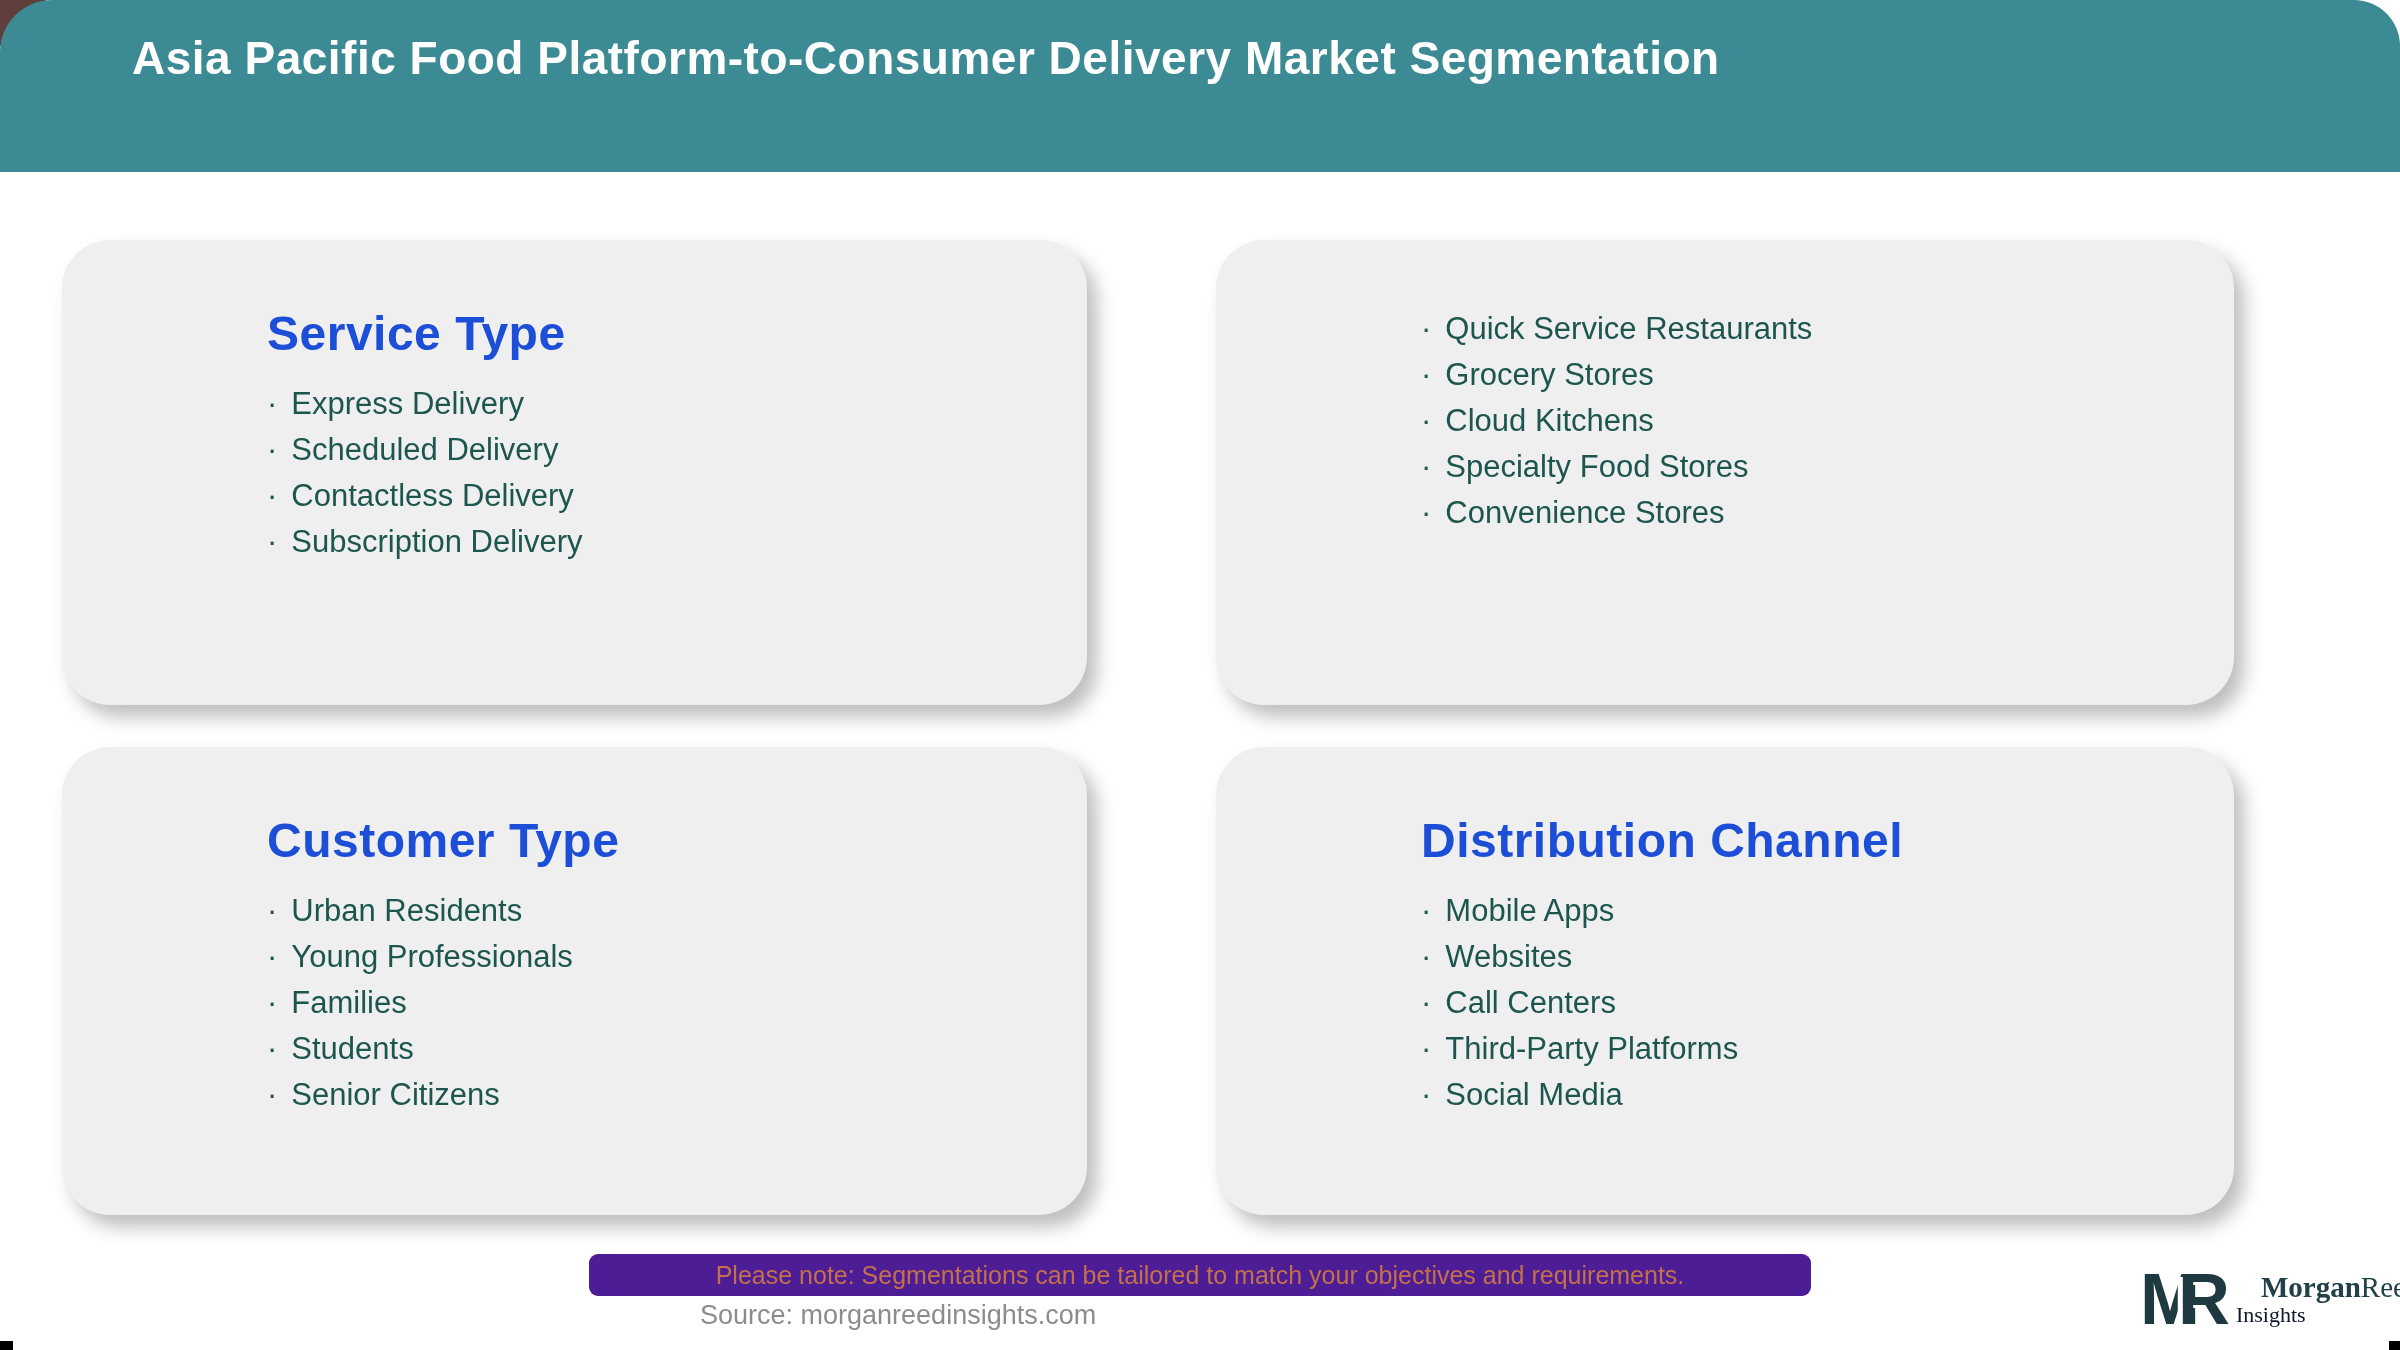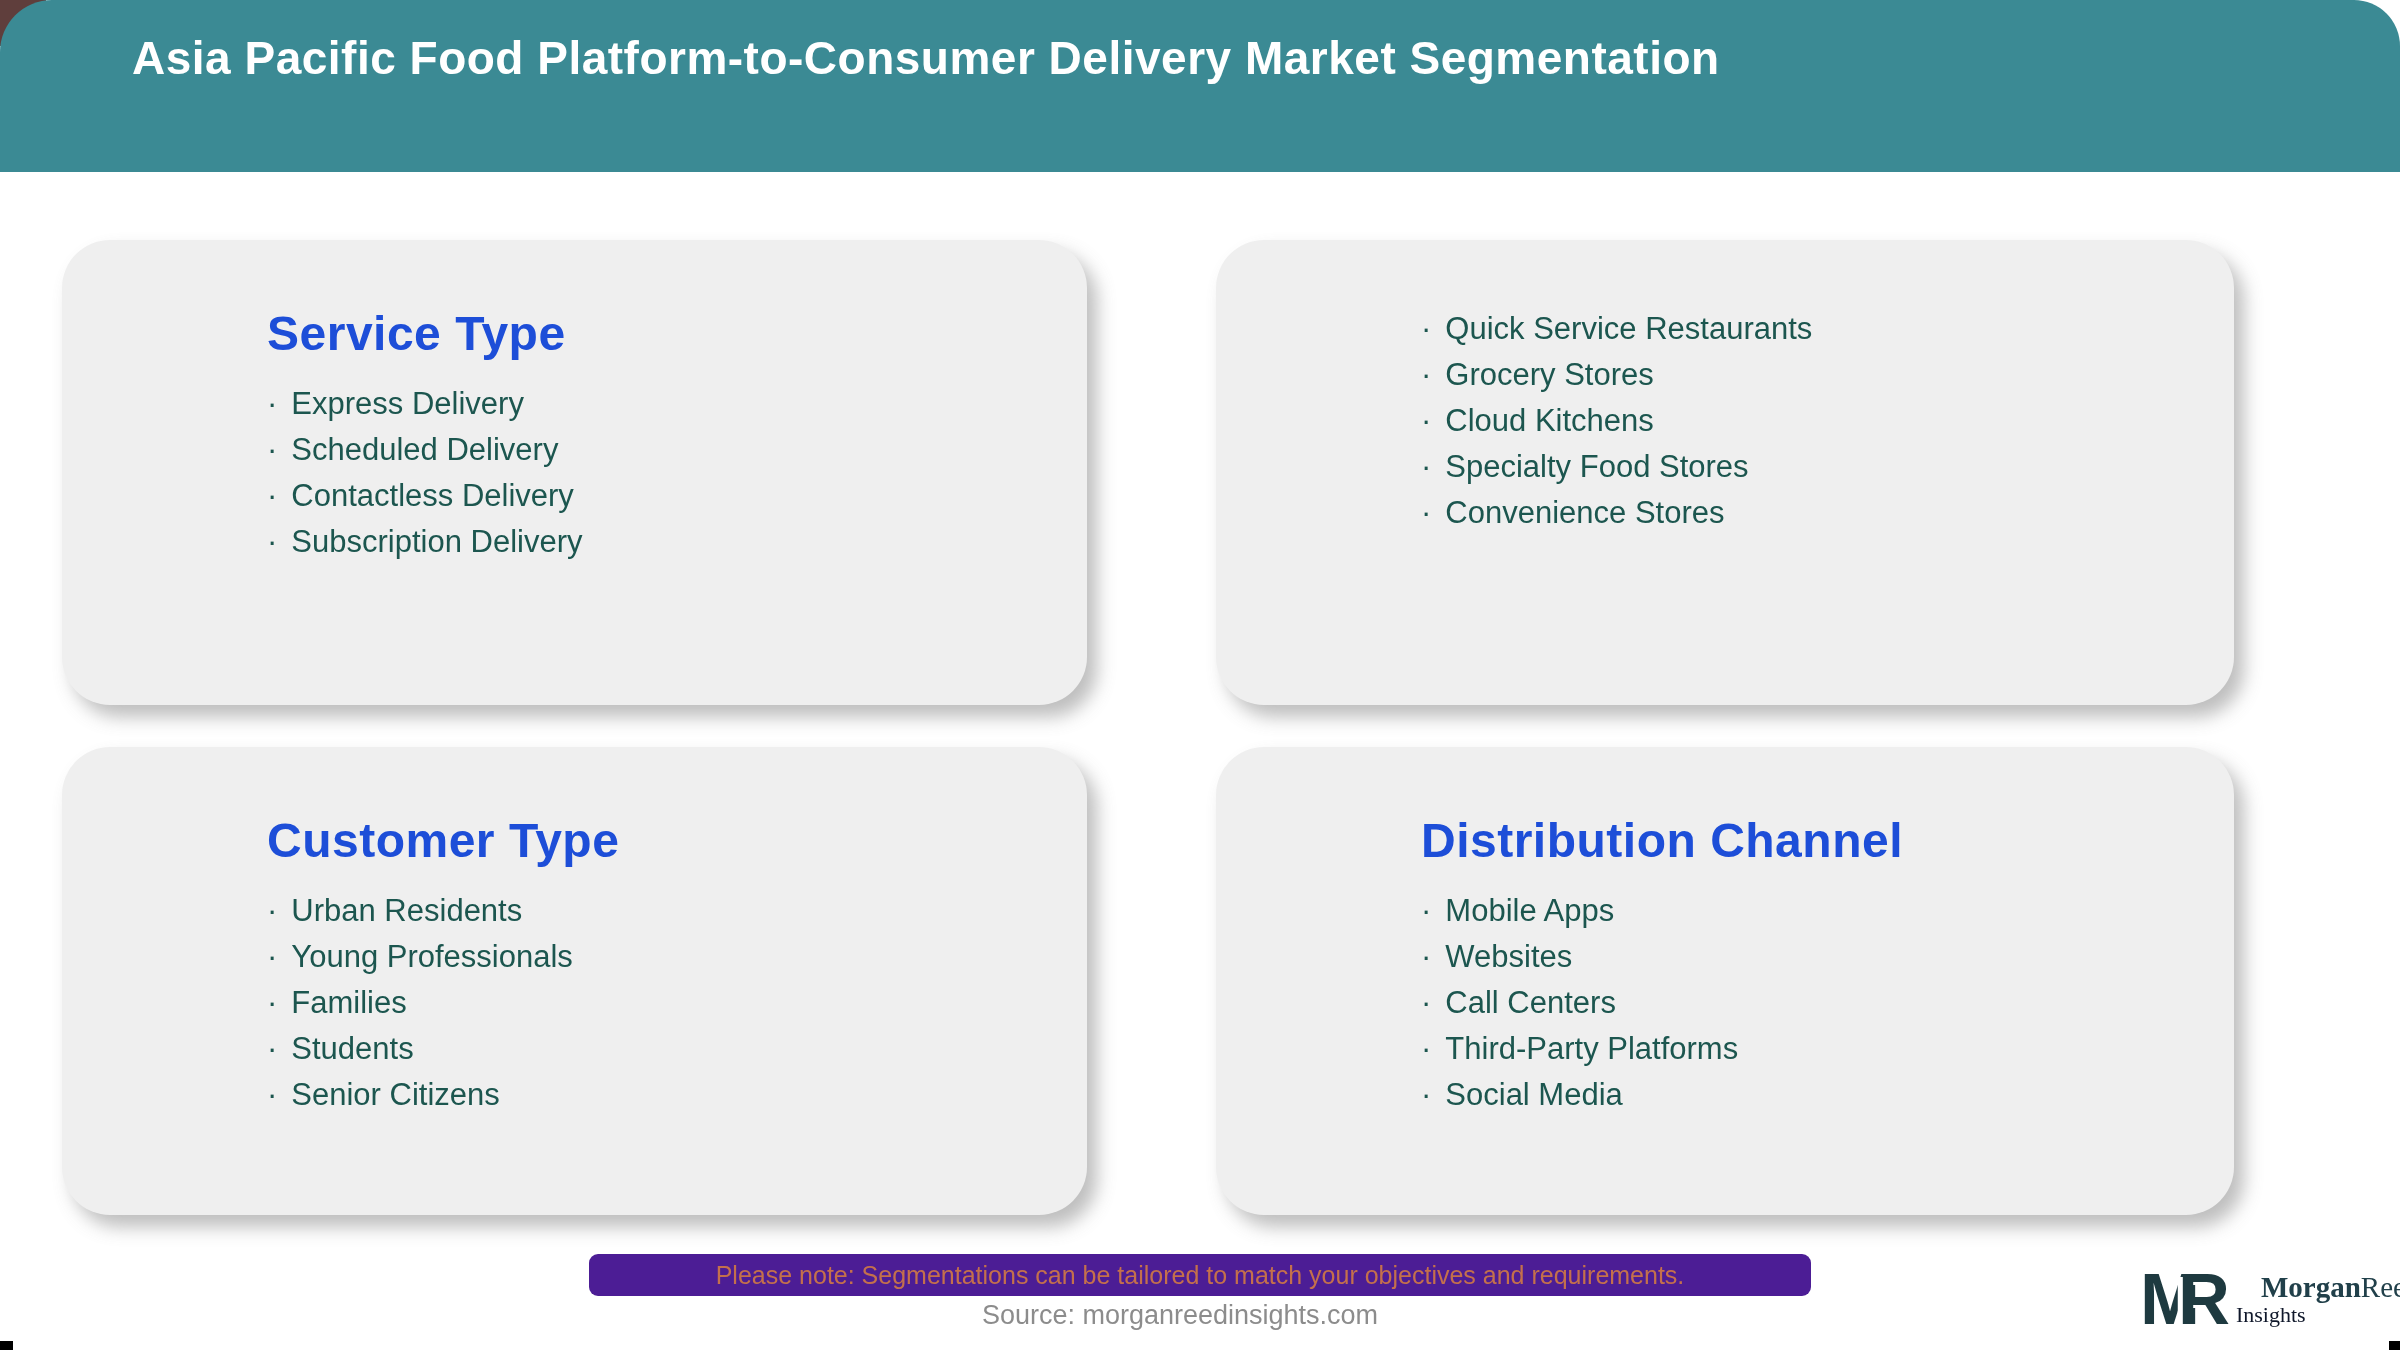--- a/index.html
+++ b/index.html
@@ -72,21 +72,20 @@
     color: #c4704c;
     font-size: 25px;
     display: flex; align-items: center; justify-content: center;
     white-space: nowrap;
     border-radius: 9px;
   }
 
   .source {
     position: absolute; left: 700px; top: 1300px;
     width: 960px;
-    text-align: center;
     font-size: 27px;
     color: #8c8c8c;
   }
 
   .logo {
     position: absolute; left: 2140px; top: 1264px;
     display: flex; align-items: center; gap: 12px;
   }
   .monogram {
     font-size: 72px; line-height: 70px;

